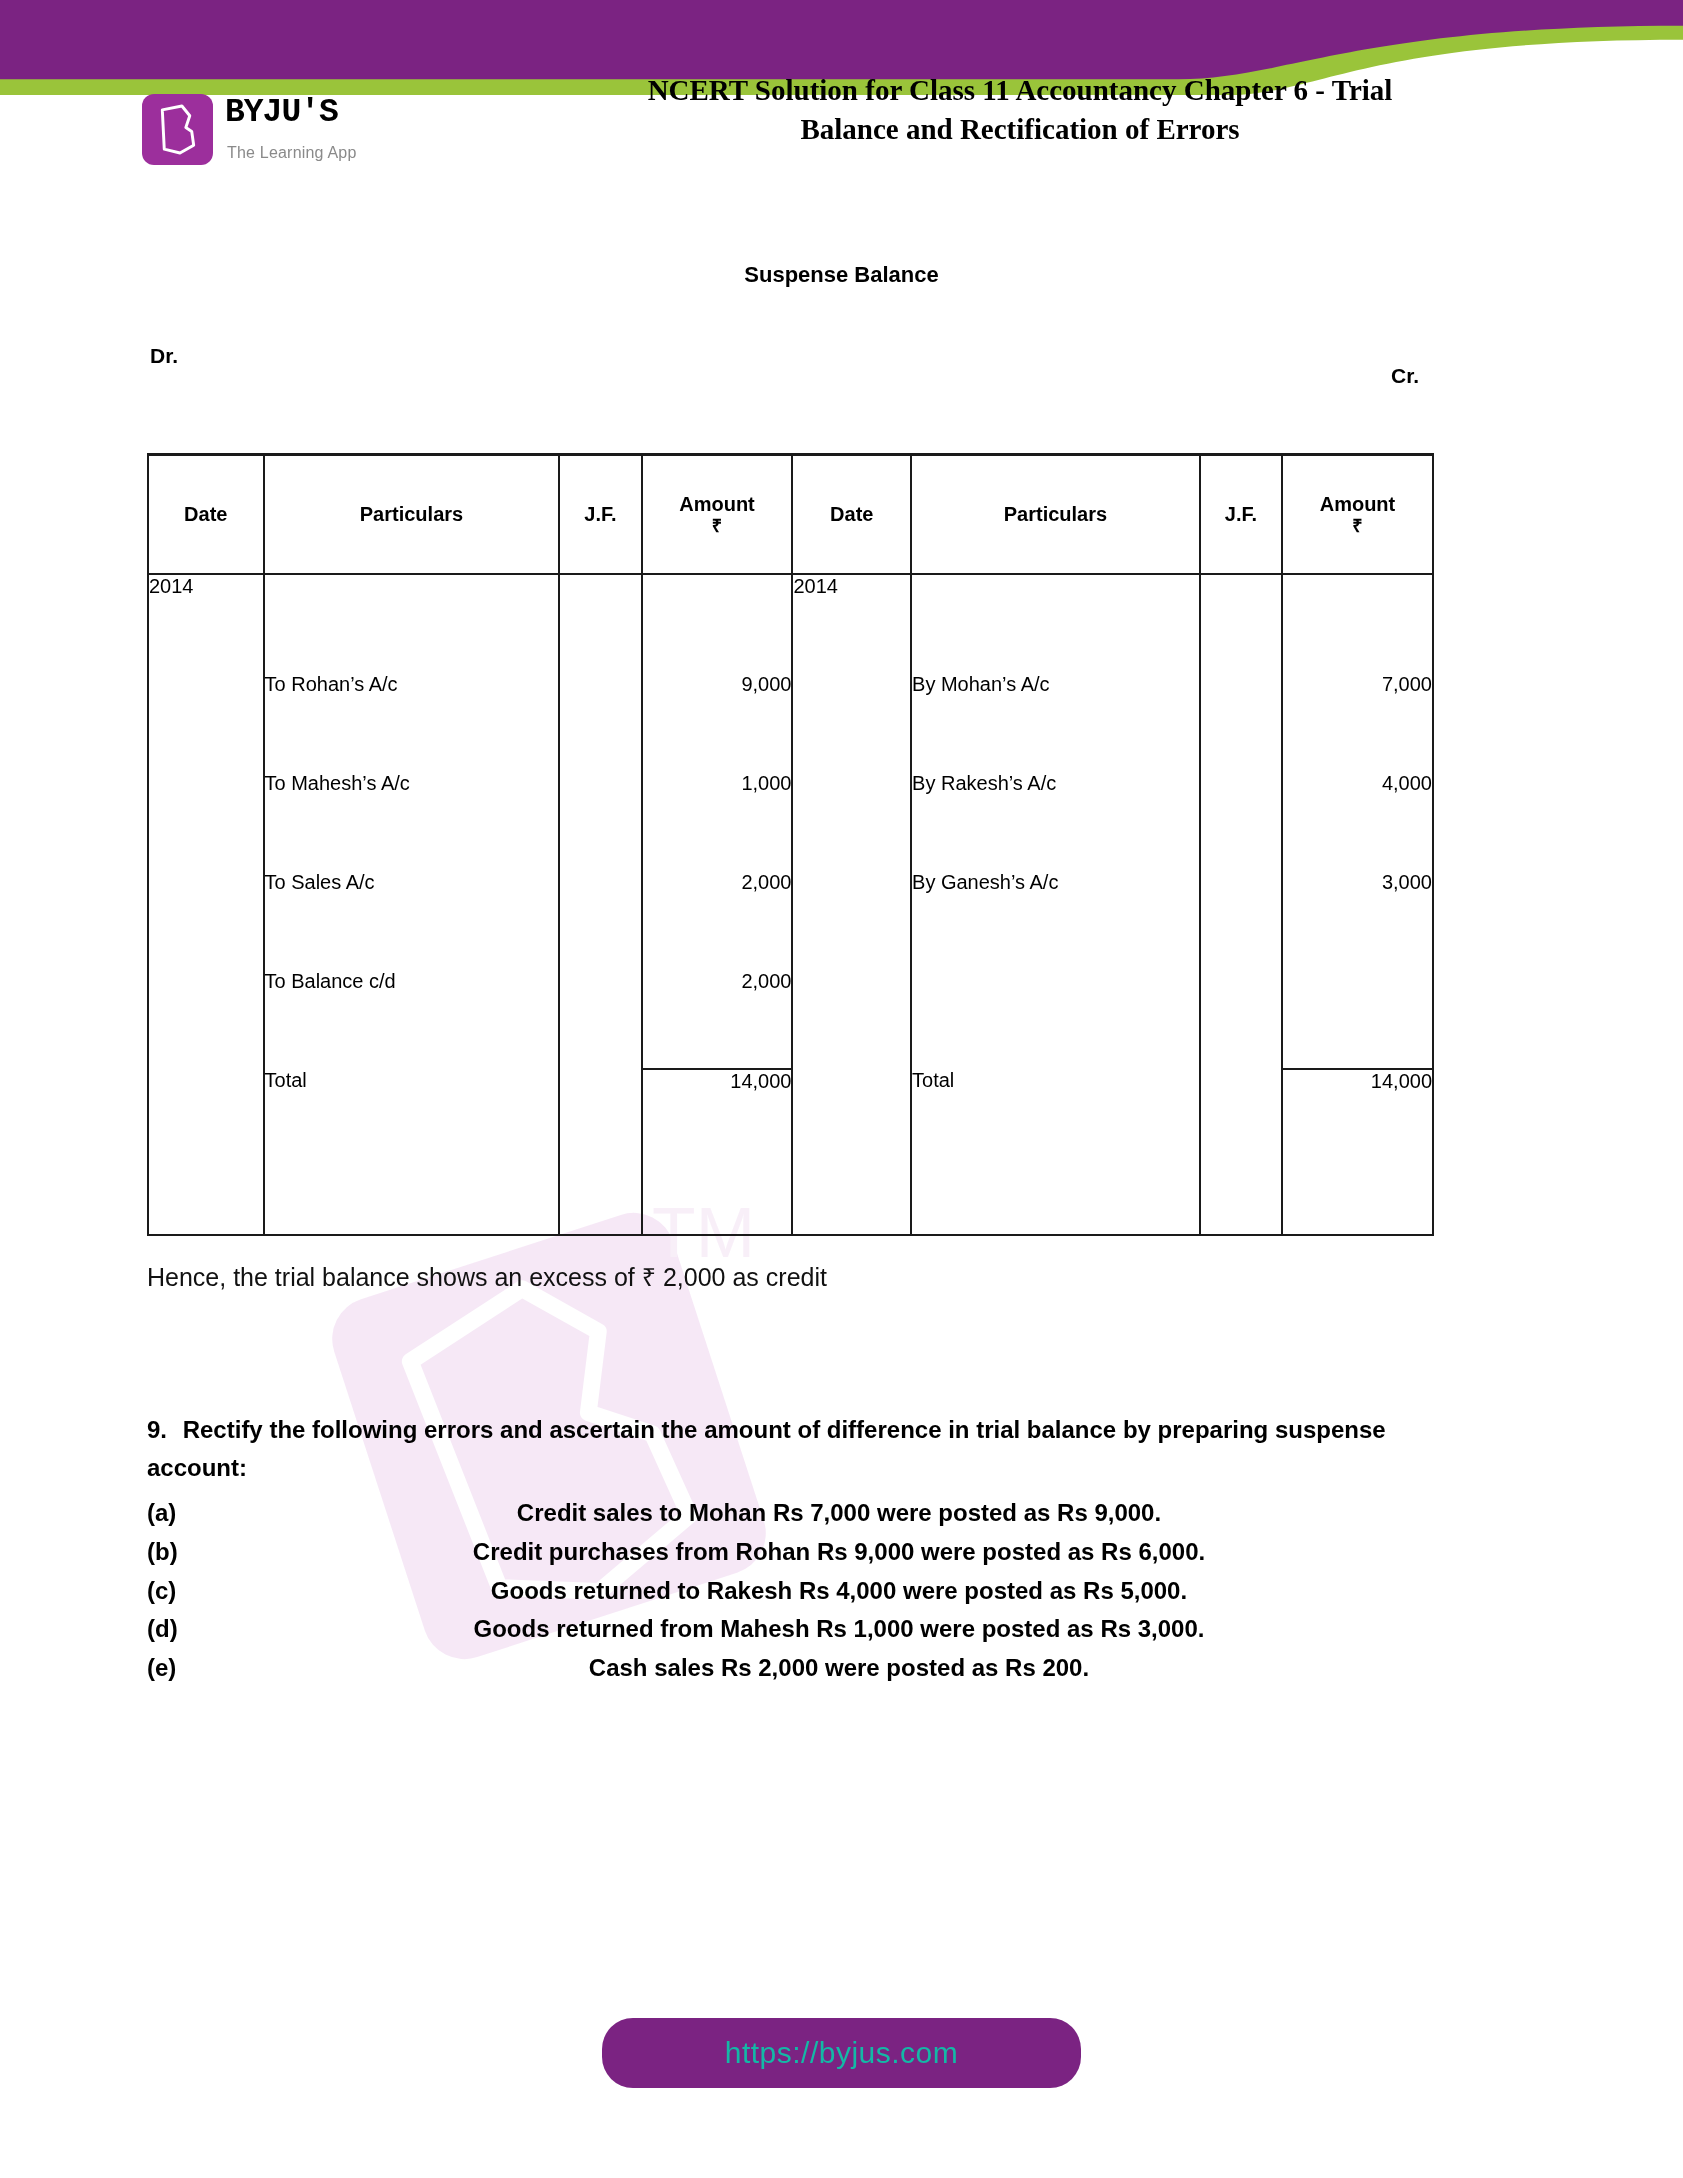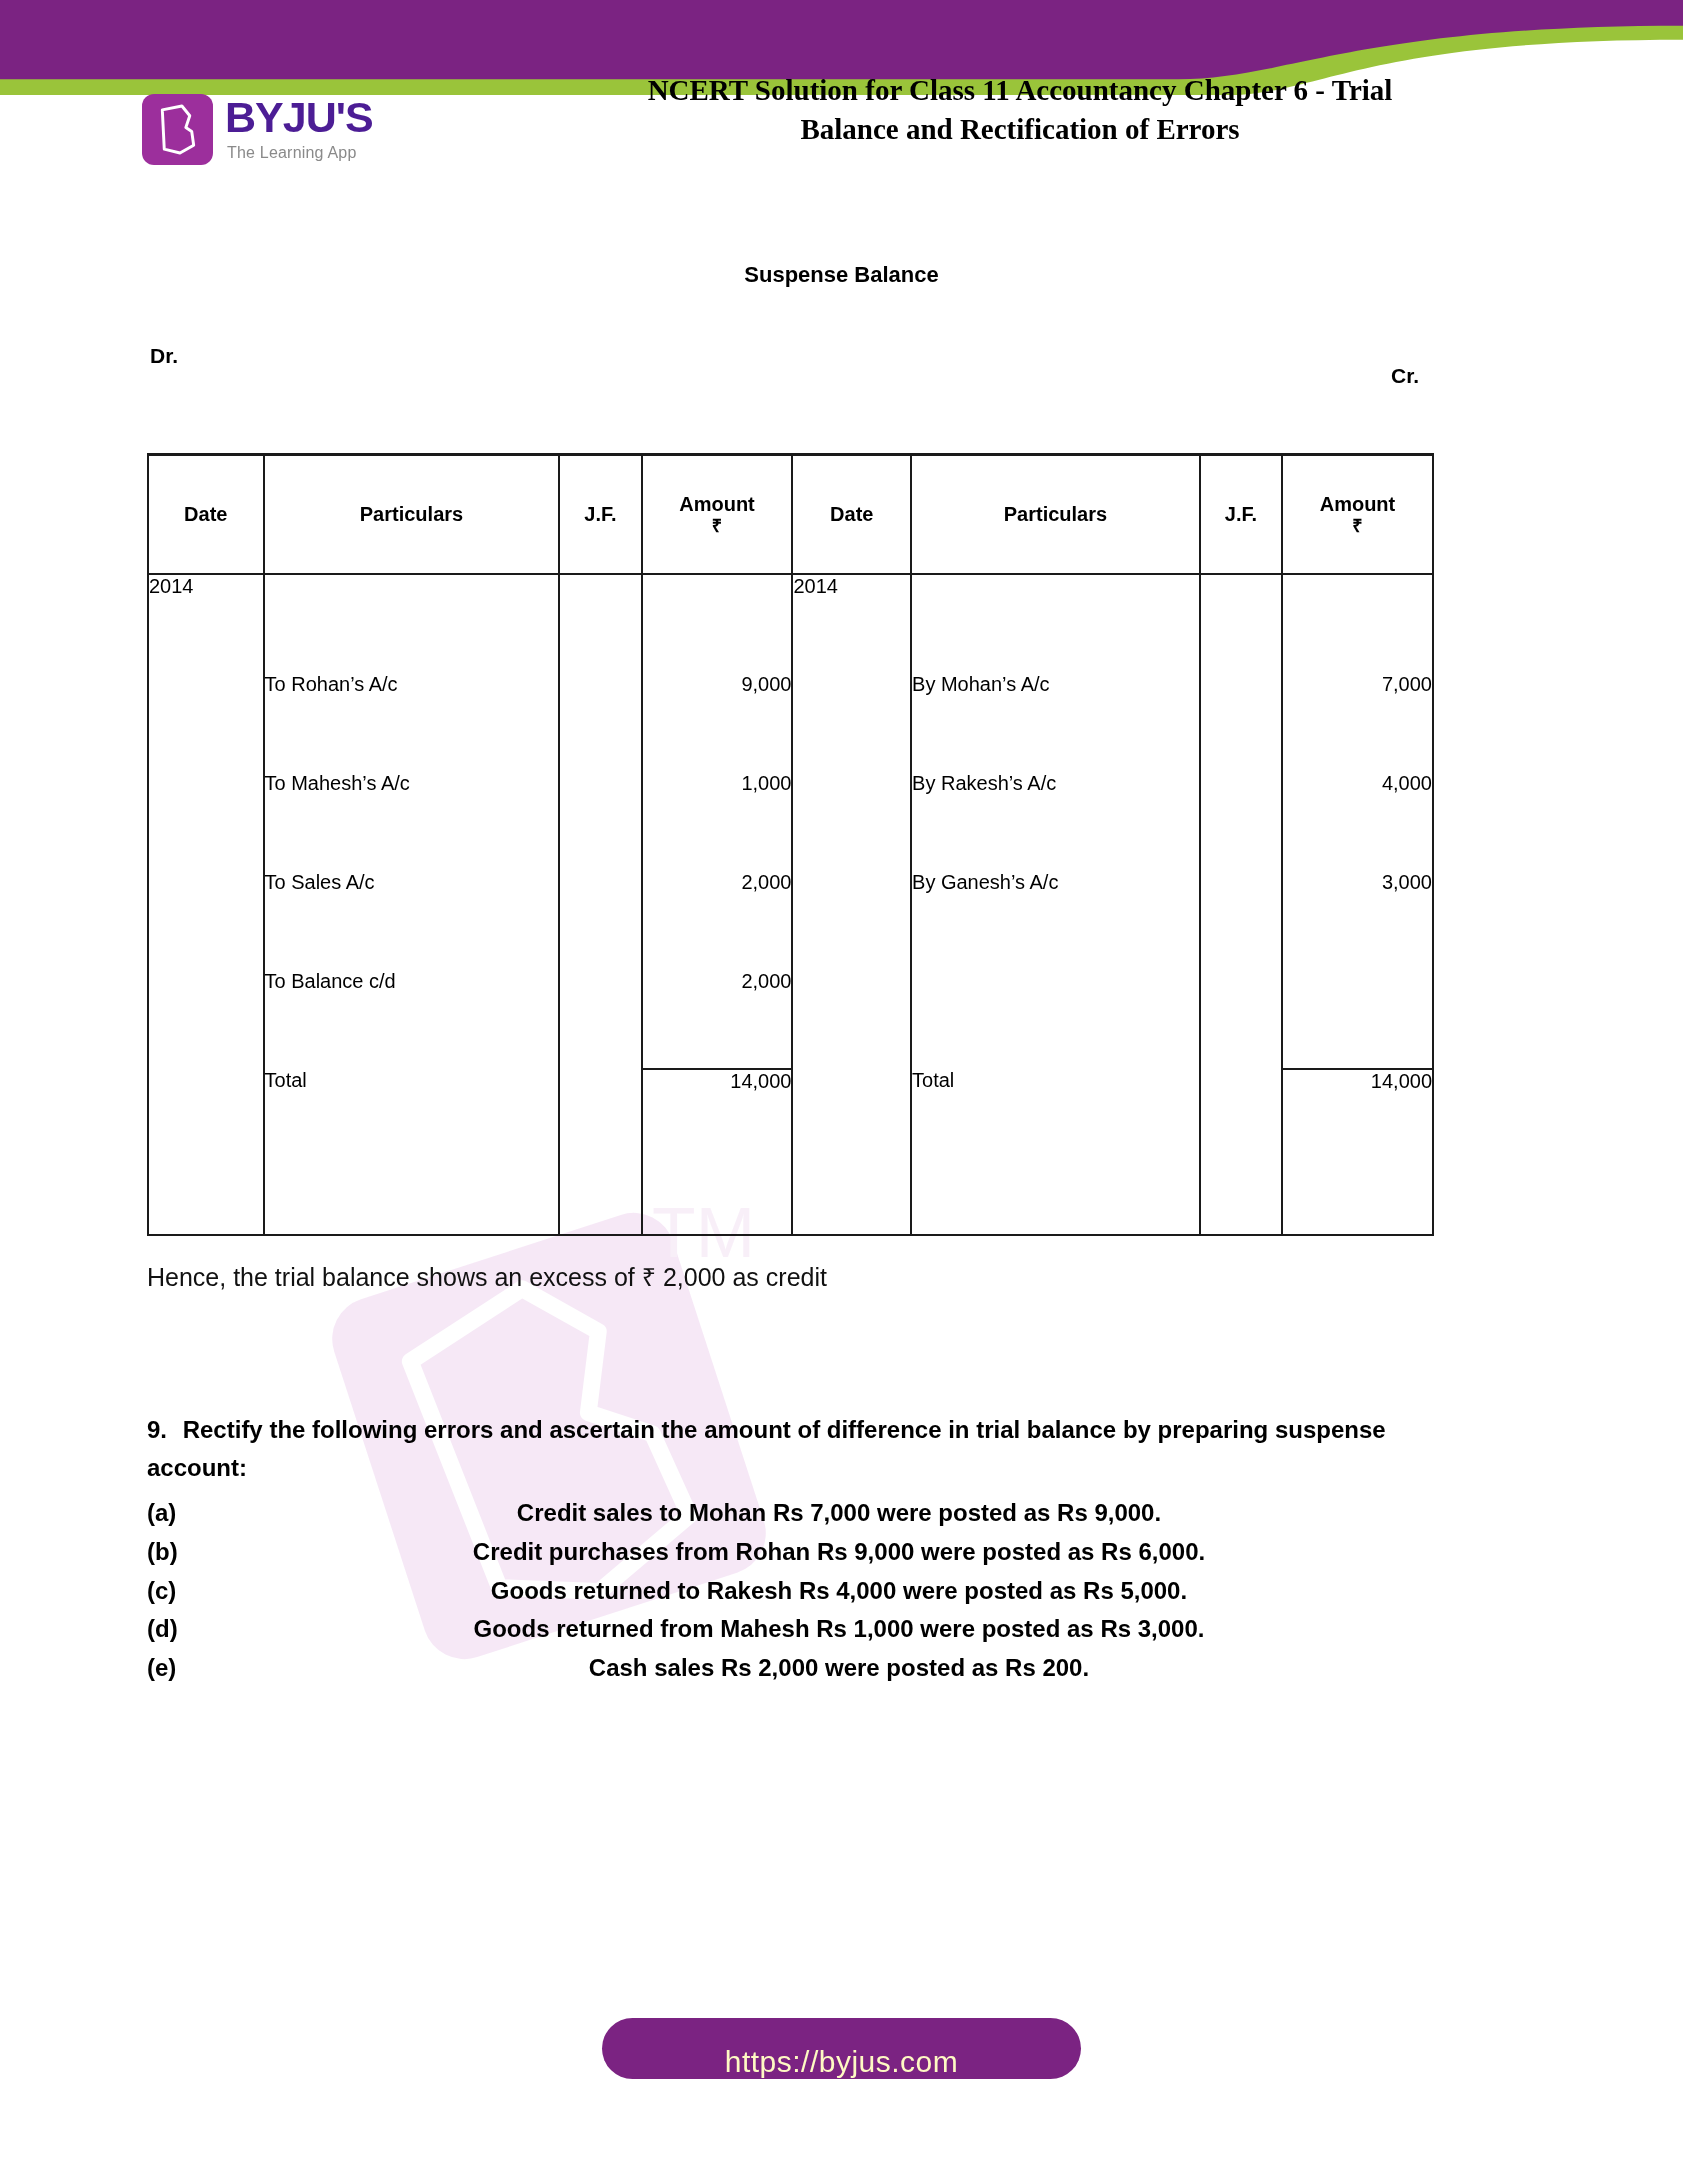--- a/index.html
+++ b/index.html
@@ -17,22 +17,22 @@
   .logo{position:absolute;left:142px;top:94px;width:297px;height:84px;}
   .logo-mark{
     position:absolute;left:0;top:0;width:71px;height:71px;border-radius:12px;
     background:#9c2f9c;
   }
   .logo-mark .b-glyph{
     position:absolute;left:14px;top:10px;width:44px;height:51px;
   }
   .logo-word{
     position:absolute;left:83px;top:2px;
-    font-family:Liberation Sans, sans-serif;
-    font-weight:bold;font-size:43px;letter-spacing:-1px;color:#4c1d95;
+    font-family:Liberation Mono, monospace;
+    font-weight:bold;font-size:33px;letter-spacing:-1px;color:#000000;
     line-height:1;
   }
   .logo-sub{
     position:absolute;left:85px;top:50px;
     font-family:"Liberation Sans", sans-serif;
     font-size:16px;color:#8a8a8a;letter-spacing:0.2px;
   }
 
   .page-title{
     position:absolute;left:406px;top:71px;width:1228px;
@@ -101,24 +101,24 @@
   .qhead{
     font-size:24px;font-weight:bold;line-height:1.6;margin:0 0 6px 0;
   }
   .qhead .qnum{margin-right:9px;}
   .qitem{display:flex;font-size:24px;font-weight:bold;line-height:1.62;}
   .qitem .marker{width:97px;flex:0 0 97px;}
   .qitem .qtext{flex:1;text-align:center;}
 
   
   .footer-btn{
-    position:absolute;left:602px;top:2018px;width:479px;height:61px;
+    position:absolute;left:602px;top:2018px;width:479px;height:70px;
     background:#7b2382;border-radius:31px;
-    display:flex;align-items:flex-end;justify-content:center;
-    color:#fef9c3;font-size:30px;letter-spacing:0.5px;
+    display:flex;align-items:center;justify-content:center;
+    color:#14b8a6;font-size:30px;letter-spacing:0.5px;
   }
 </style>
 </head>
 <body>
 
 <div class="banner">
   <svg width="1683" height="109" viewBox="0 0 1700 110" xmlns="http://www.w3.org/2000/svg">
     <path d="M0,0 L1700,0 L1700,40 C1380,40 1330,96 1240,96 L0,96 Z" fill="#9ac43a"></path>
     <path d="M0,0 L1700,0 L1700,26 C1370,26 1300,80 1190,80 L0,80 Z" fill="#7b2382"></path>
   </svg>

